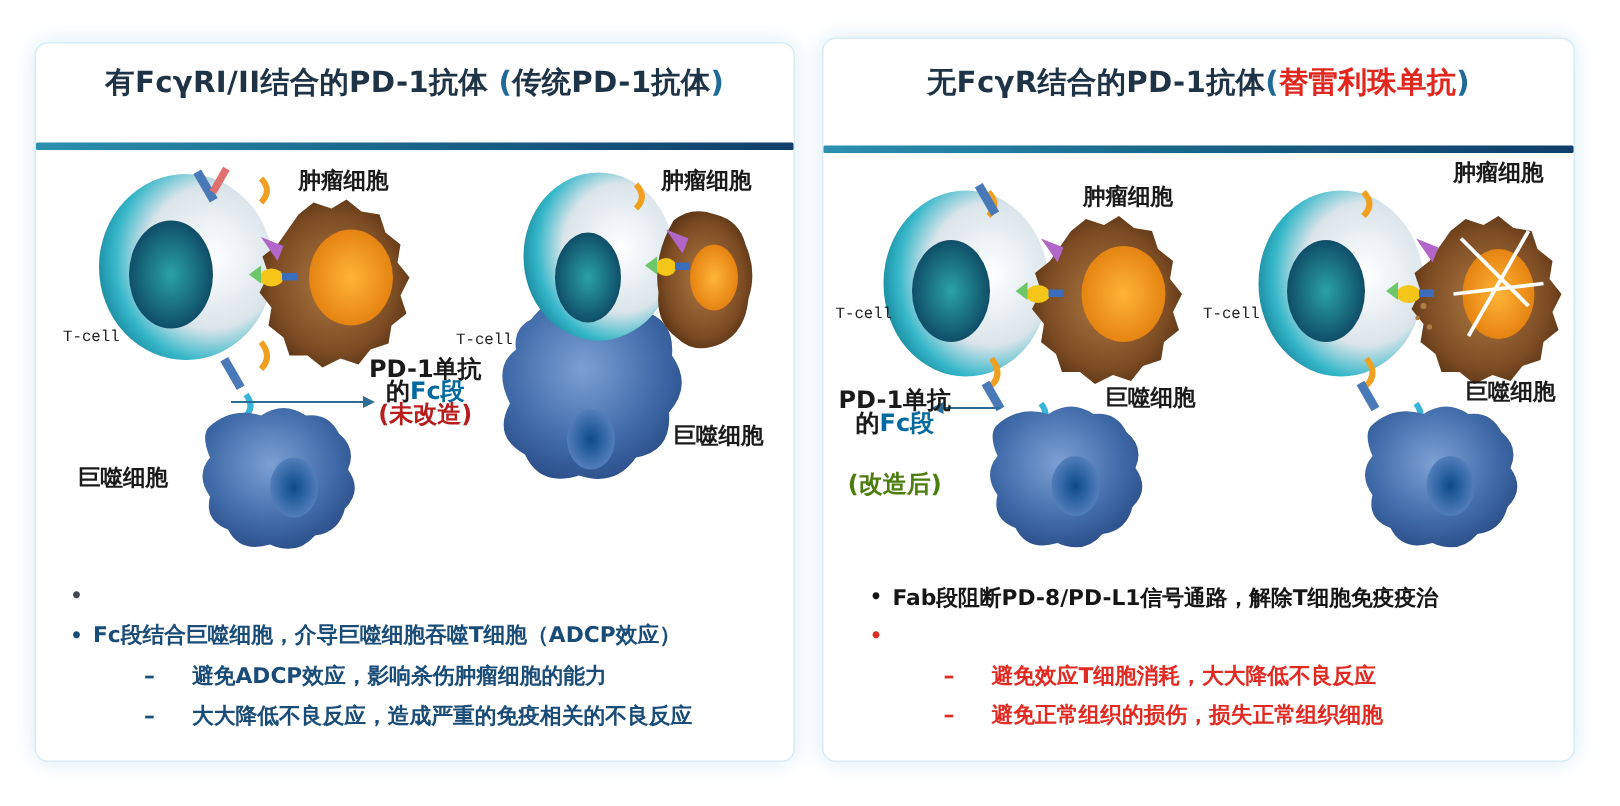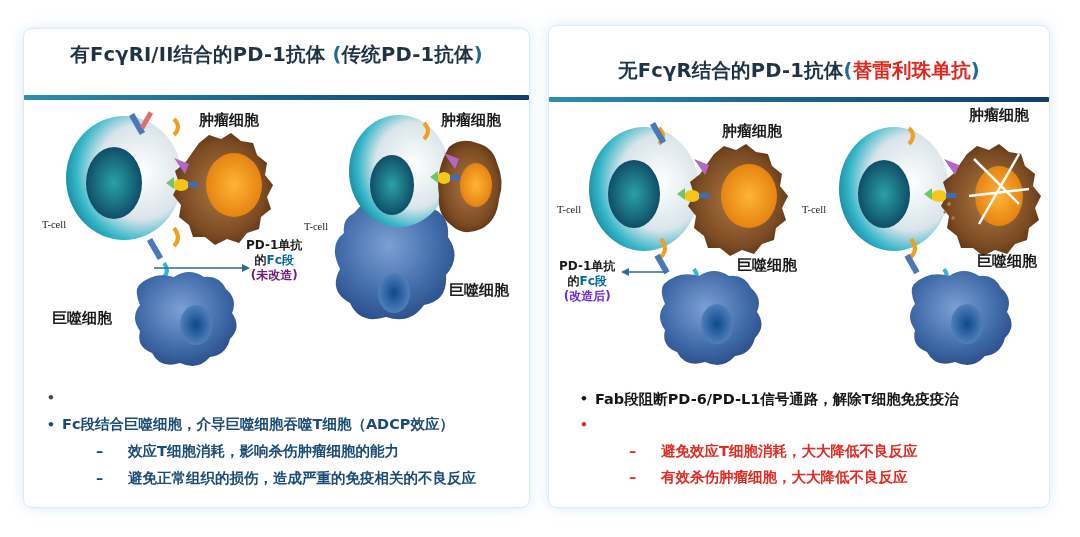--- a/index.html
+++ b/index.html
@@ -24,25 +24,25 @@
   .panel-title .paren { color: #1f6a96; }
   .panel-title .red { color: #e0261d; }
   .title-rule {
     position: absolute; left: 0; right: 0; top: 66px; height: 5px;
     background: linear-gradient(90deg, #2d8fae 0%, #1b6b8f 40%, #0f3e6b 100%);
     border-radius: 1px;
   }
 
   .illus { position: absolute; left: 0; right: 0; top: 74px; height: 270px; }
   .cell-label { position: absolute; font-size: 15px; font-weight: bold; color: #1a1a1a; white-space: nowrap; }
-  .tcell-label { position: absolute; font-size: 10.5px; color: #222; font-family: Liberation Serif, serif; }
-  .ann { position: absolute; font-size: 12px; font-weight: bold; text-align: center; line-height: 15px; color: #1a1a1a; white-space: nowrap; }
+  .tcell-label { position: absolute; font-size: 10.5px; color: #222; font-family: Liberation Mono, monospace; }
+  .ann { position: absolute; font-size: 16px; font-weight: bold; text-align: center; line-height: 15px; color: #1a1a1a; white-space: nowrap; }
   .ann .blue { color: #0369a1; }
-  .ann .red { color: #6d28d9; }
-  .ann .paren-blue { color: #701a75; }
+  .ann .red { color: #4d7c0f; margin-top: 26px; }
+  .ann .paren-blue { color: #b91c1c; }
 
   .bullets { position: absolute; left: 16px; top: 355px; font-size: 14.5px; font-weight: bold; line-height: 27px; white-space: nowrap; }
   .bullets .li { display: flex; align-items: center; }
   .bullets .dot { width: 22px; text-align: center; font-size: 13px; }
   .bullets .sub { padding-left: 56px; }
   .bullets .dash { display: inline-block; width: 32px; }
   .c-gray { color: #444a52; }
   .c-navy { color: #1a4c78; }
   .c-black { color: #161616; }
   .c-red { color: #e12a22; }
@@ -148,31 +148,31 @@
   <div class="bullets">
     <div class="li c-gray">
         <span class="dot">•</span>
       </div>
     <div class="li c-navy">
         <span class="dot">•</span>
         <span>Fc段结合巨噬细胞，介导巨噬细胞吞噬T细胞（ADCP效应）</span>
       </div>
     <div class="li sub c-navy">
         <span class="dash">–</span>
-        <span>效应T细胞消耗，影响杀伤肿瘤细胞的能力</span>
+        <span>避免ADCP效应，影响杀伤肿瘤细胞的能力</span>
       </div>
     <div class="li sub c-navy">
         <span class="dash">–</span>
-        <span>避免正常组织的损伤，造成严重的免疫相关的不良反应</span>
+        <span>大大降低不良反应，造成严重的免疫相关的不良反应</span>
       </div>
   </div>
 </div>
 
 <div class="panel right">
-  <div class="panel-title" style="top:15px;margin-top:16px;">
+  <div class="panel-title" style="top:15px;">
     <span>无FcγR结合的PD-1抗体</span><span class="paren">(</span><span class="red">替雷利珠单抗</span><span class="paren">)</span>
   </div>
   <div class="title-rule" style="top:71px;"></div>
 
   <div class="illus" style="top:78px;">
     <svg width="502" height="270" style="left:0;top:0;">
       <ellipse cx="95" cy="85" rx="55" ry="62" fill="url(#tcellG)"></ellipse>
       <ellipse cx="85" cy="90" rx="26" ry="34" fill="url(#nucG)"></ellipse>
       <path d="M165,50 l10,-8 l12,4 l10,-6 l10,8 l12,2 l4,12 l10,8 l-2,12 l8,10 l-6,12 l4,12 l-10,8 l-2,12 l-12,4 l-8,10 l-12,-4 l-12,6 l-10,-8 l-12,0 l-4,-12 l-10,-8 l2,-12 l-8,-10 l6,-12 l-4,-12 l10,-8 z" fill="url(#tumG)"></path>
       <ellipse cx="200" cy="92" rx="28" ry="32" fill="url(#orgG)"></ellipse>
@@ -224,27 +224,27 @@
     </svg>
 
     <div class="tcell-label" style="left:253px;top:100px;">T-cell</div>
     <div class="cell-label" style="left:420px;top:2px;">肿瘤细胞</div>
     <div class="cell-label" style="left:428px;top:148px;">巨噬细胞</div>
   </div>
 
   <div class="bullets" style="left:24px;top:360px;line-height:26px;">
     <div class="li c-black">
         <span class="dot">•</span>
-        <span>Fab段阻断PD-6/PD-L1信号通路，解除T细胞免疫疫治</span>
+        <span>Fab段阻断PD-8/PD-L1信号通路，解除T细胞免疫疫治</span>
       </div>
     <div class="li c-red">
         <span class="dot">•</span>
       </div>
     <div class="li sub c-red">
         <span class="dash">–</span>
         <span>避免效应T细胞消耗，大大降低不良反应</span>
       </div>
     <div class="li sub c-red">
         <span class="dash">–</span>
-        <span>有效杀伤肿瘤细胞，大大降低不良反应</span>
+        <span>避免正常组织的损伤，损失正常组织细胞</span>
       </div>
   </div>
 </div>
 
 </body></html>

